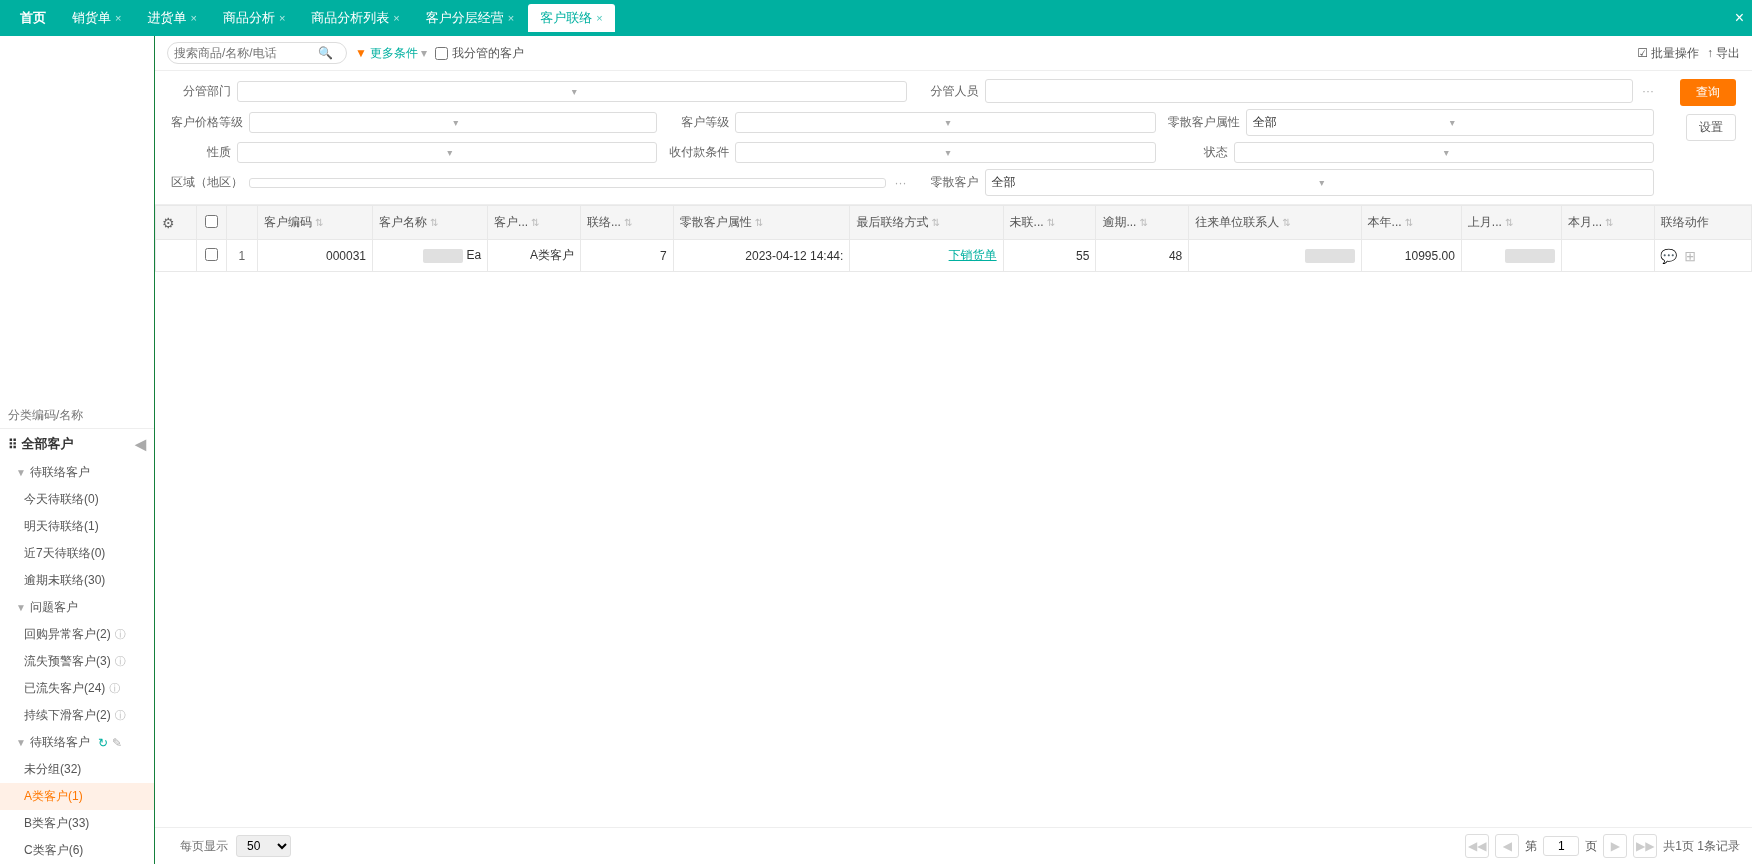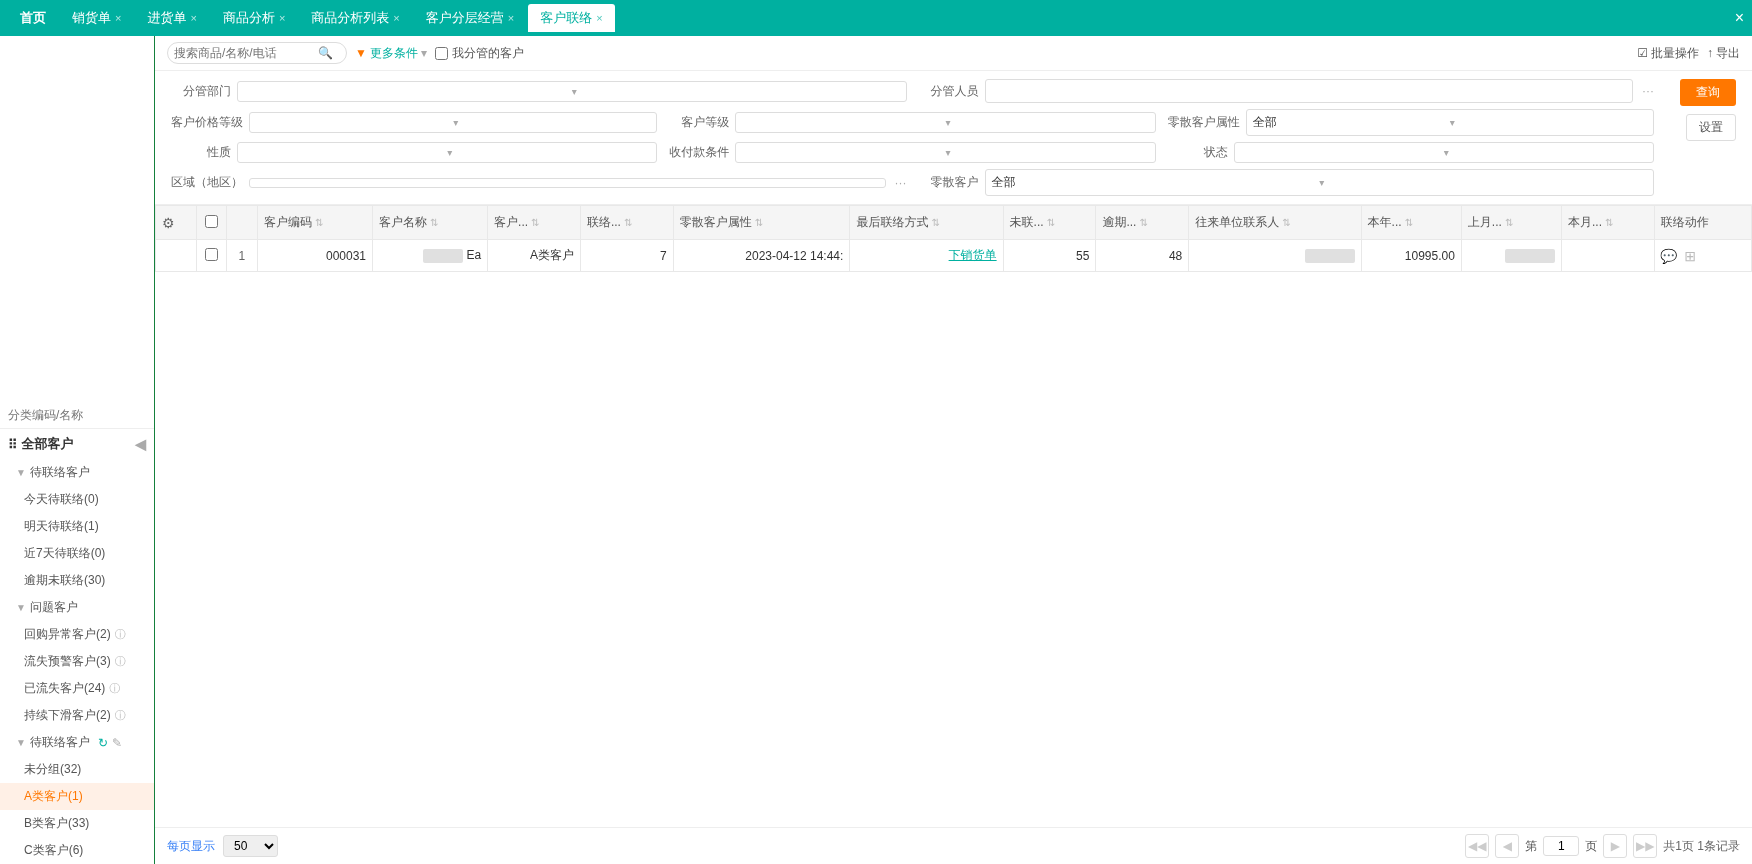--- a/index.html
+++ b/index.html
@@ -267,21 +267,21 @@
     .bottom-bar {
       background: #fff;
       border-top: 1px solid #eee;
       display: flex;
       align-items: center;
       padding: 6px 12px;
       gap: 8px;
       font-size: 12px;
       color: #555;
     }
-    .page-size-label { color: #3b82f6; }
+    .page-size-label { color: #737373; margin-left: 13px; }
     .page-size-select {
       border: 1px solid #ddd;
       border-radius: 3px;
       padding: 2px 6px;
       font-size: 12px;
       outline: none;
       cursor: pointer;
     }
     .pagination {
       margin-left: auto;

